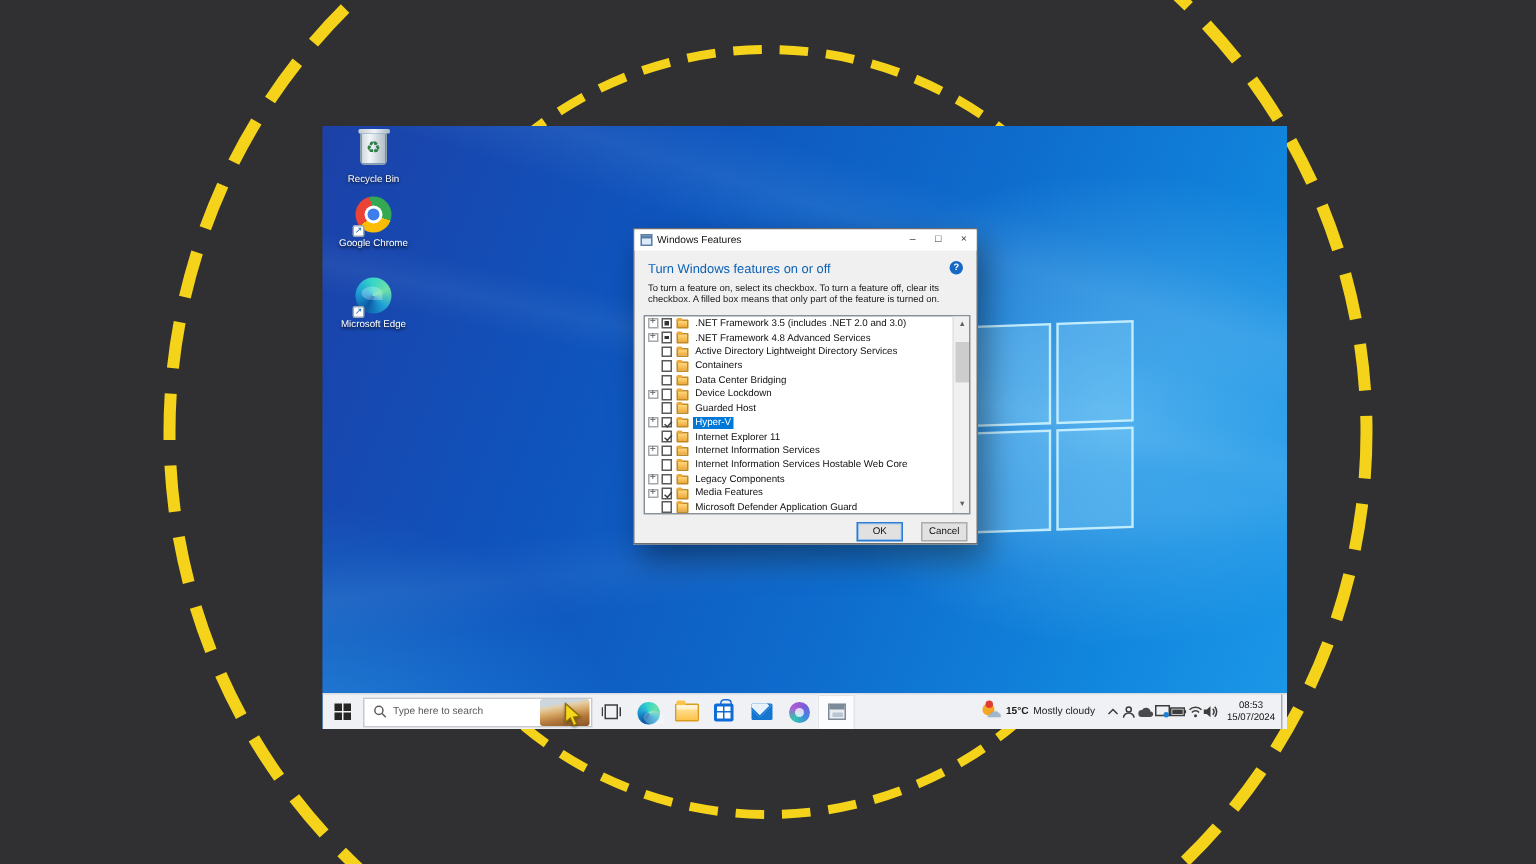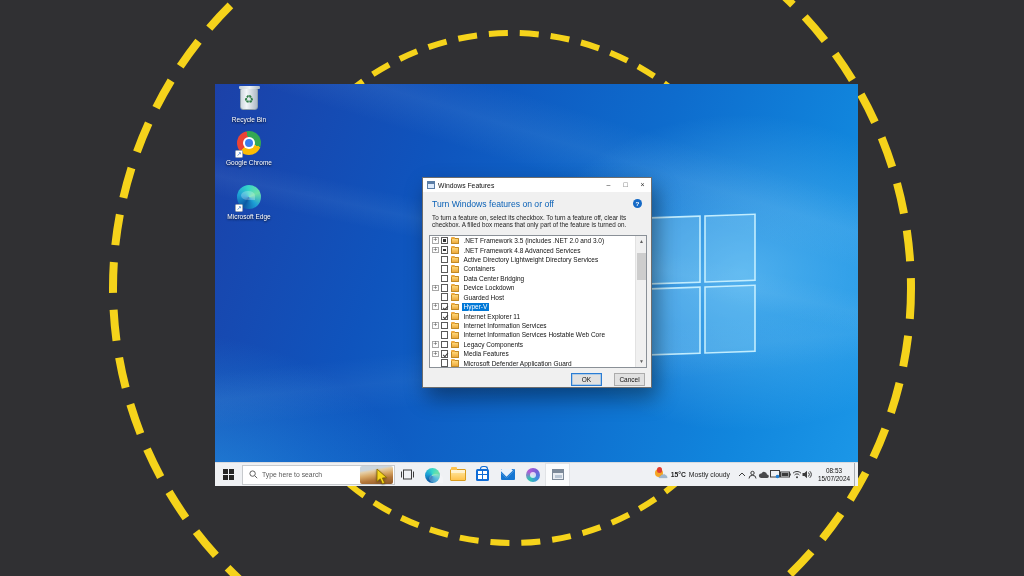--- a/index.html
+++ b/index.html
@@ -38,21 +38,21 @@
   .chrome-ball { width:24px; height:24px; margin:1px auto 0; border-radius:50%;
     background:conic-gradient(from 110deg, #fbbc05 0 33%, #ea4335 33% 66%, #34a853 66% 100%); position:relative; }
   .chrome-ball::before { content:""; position:absolute; inset:6px; background:#fff; border-radius:50%; }
   .chrome-ball::after  { content:""; position:absolute; inset:8px; background:#3b7ded; border-radius:50%; }
   .edge-ball { width:24px; height:24px; margin:1px auto 0; border-radius:50%;
     background:conic-gradient(from 210deg, #0c59a4, #1d9fd6, #35d6c9, #6ee0a8, #1d9fd6, #0c59a4); position:relative; }
   .edge-ball::before { content:""; position:absolute; left:4px; top:6px; width:14px; height:9px;
     border-radius:50% 50% 0 50%; background:rgba(255,255,255,.25); }
 
   
-  .dialog { position:absolute; left:207px; top:93px; width:230px; height:211px; background:#f0f0f0;
+  .dialog { position:absolute; left:207px; top:68px; width:230px; height:211px; background:#f0f0f0;
     border:1px solid #6e6e6e; box-shadow:5px 10px 20px rgba(0,0,0,.4); font-size:7px; }
   .dlg-titlebar { height:14px; background:#fff; display:flex; align-items:center; padding-left:4px; }
   .dlg-app-icon { width:8px; height:8px; border:1px solid #5b7ea6; background:#dceafc; margin-right:3px; position:relative; }
   .dlg-app-icon::before { content:""; position:absolute; left:0; right:0; top:0; height:2px; background:#5b7ea6; }
   .dlg-title { font-size:6.8px; color:#111; flex:1; }
   .dlg-btn { width:17px; height:14px; text-align:center; font-size:7px; line-height:14px; color:#333; }
   .dlg-heading-row { display:flex; align-items:flex-start; margin:7px 9px 0; }
   .dlg-heading { color:#0a61b6; font-size:8.6px; flex:1; }
   .help-icon { width:9px; height:9px; border-radius:50%; background:#1469c6; color:#fff; font-size:6.2px;
     line-height:9px; text-align:center; font-weight:bold; }

